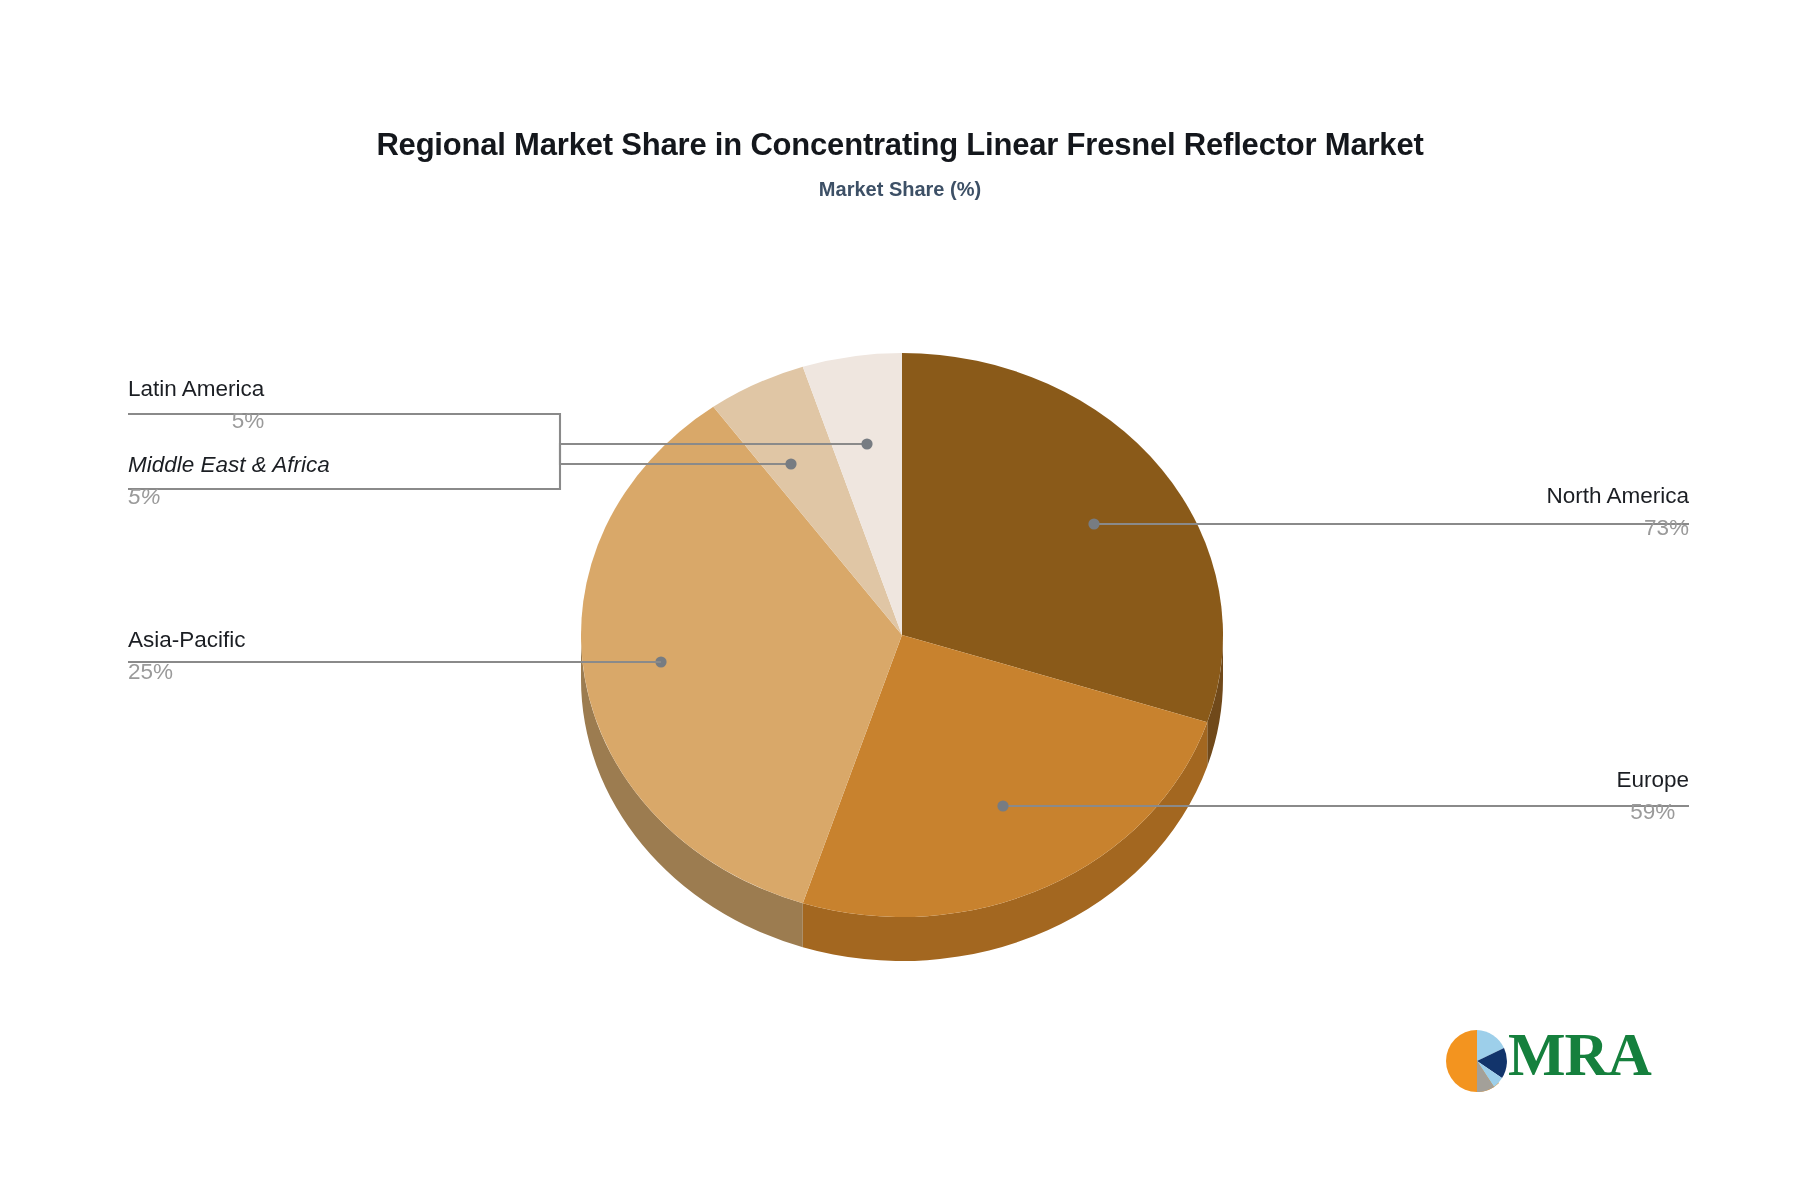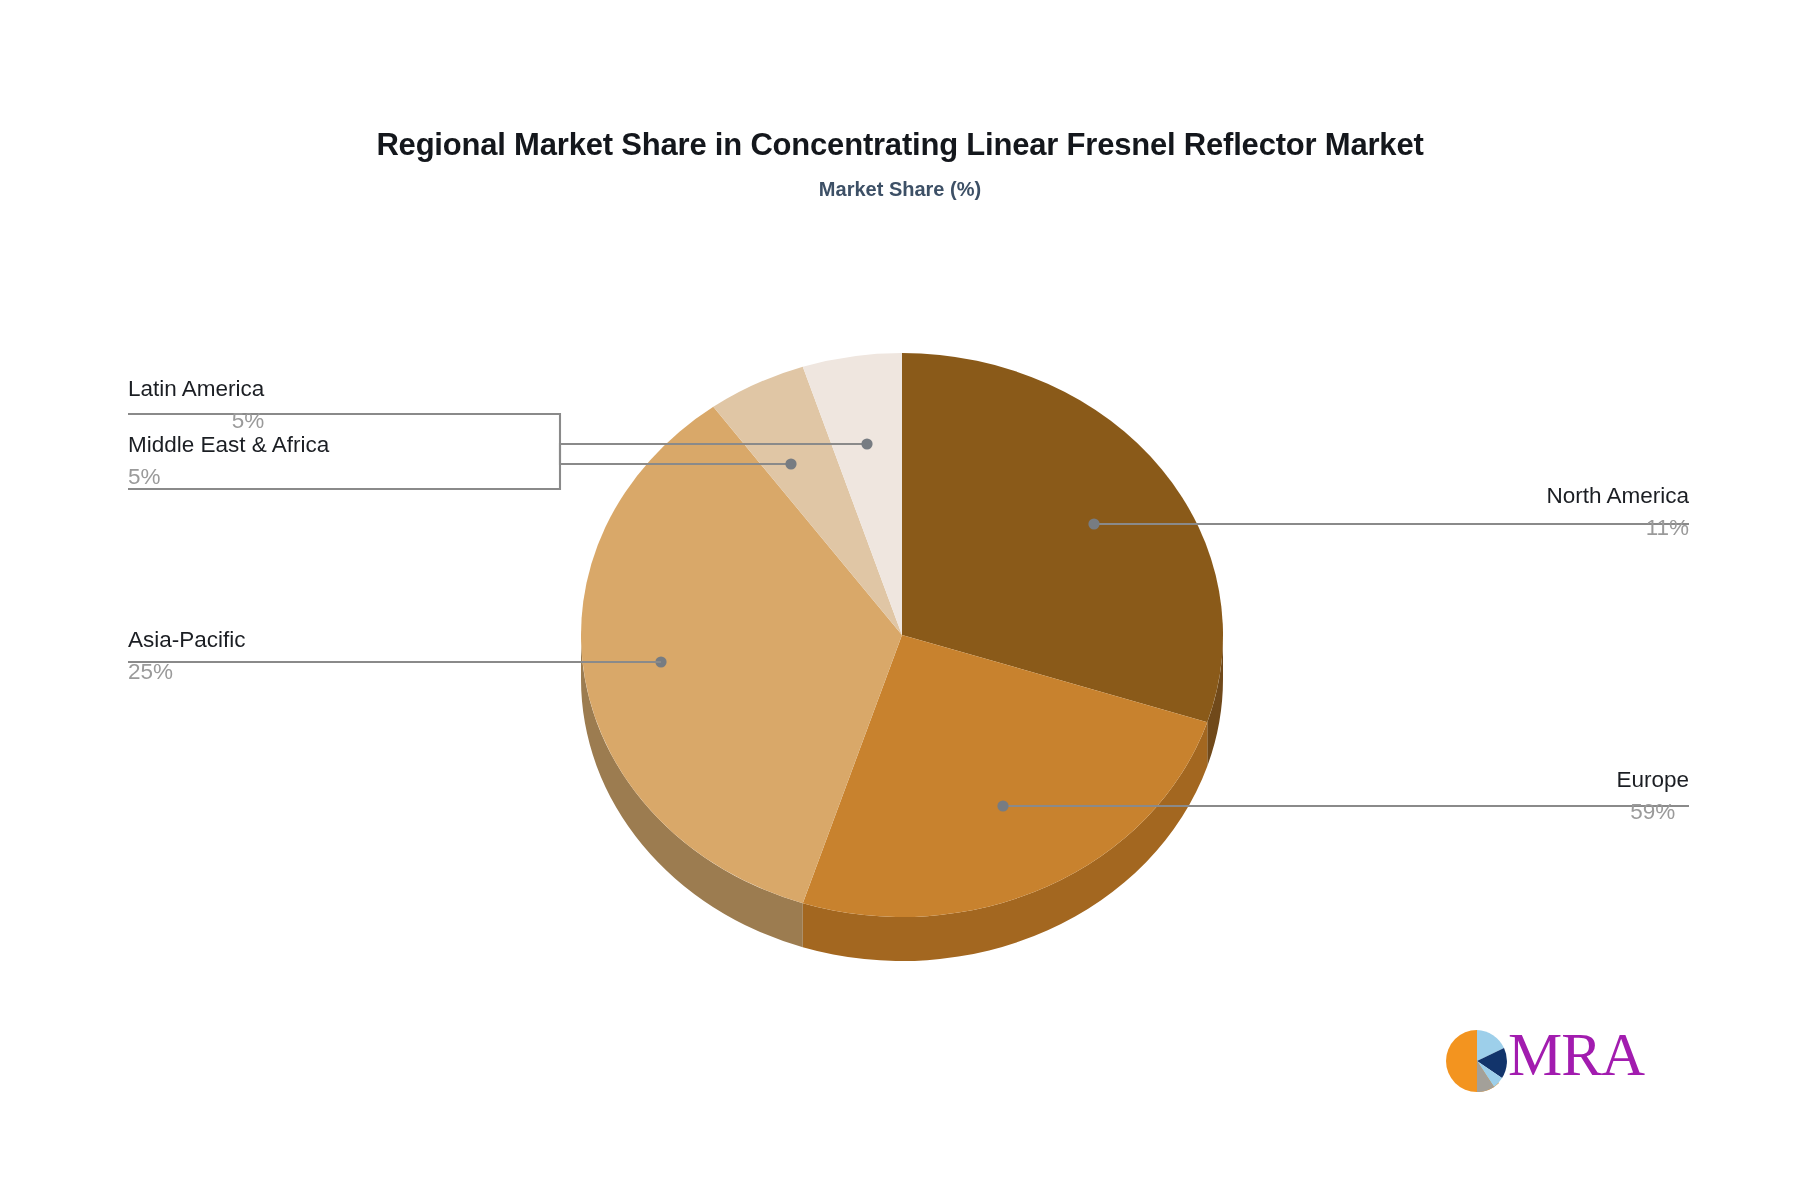--- a/index.html
+++ b/index.html
@@ -88,22 +88,22 @@
     top: 1028px;
     width: 196px;
     height: 72px;
   }
   .logo-text {
     position: absolute;
     left: 62px;
     top: -4px;
     font-family: "Liberation Serif", serif;
     font-size: 61px;
-    font-weight: normal;
-    color: #a21caf;
+    font-weight: bold;
+    color: #15803d;
     letter-spacing: -1px;
     line-height: 1;
   }
 </style>
 </head>
 <body>
 
 <div id="canvas">
 
   <div class="title-block">
@@ -149,33 +149,33 @@
         <line x1="1222" y1="524" x2="1689" y2="524" stroke="#8A8A8A" stroke-width="2.1"></line>
         <line x1="1222" y1="806" x2="1689" y2="806" stroke="#8A8A8A" stroke-width="2.1"></line>
       </g>
   </svg>
 
   <div class="lbl left" id="lbl-latin" style="left:128px; top:378px;text-align:right;">
     <span class="name">Latin America</span>
     <span class="val">5%</span>
   </div>
 
-  <div class="lbl left" id="lbl-mea" style="left:128px; top:434px;">
+  <div class="lbl left" id="lbl-mea" style="left:128px; top:454px;font-style:italic;">
     <span class="name">Middle East &amp; Africa</span>
     <span class="val">5%</span>
   </div>
 
   <div class="lbl left" id="lbl-apac" style="left:128px; top:629px;">
     <span class="name">Asia-Pacific</span>
     <span class="val">25%</span>
   </div>
 
   <div class="lbl right" id="lbl-na" style="right:111px; top:485px;">
     <span class="name">North America</span>
-    <span class="val">11%</span>
+    <span class="val">73%</span>
   </div>
 
   <div class="lbl right" id="lbl-eu" style="right:111px; top:769px;text-align:center;">
     <span class="name">Europe</span>
     <span class="val">59%</span>
   </div>
 
   <div id="logo">
     <svg width="62" height="66" viewBox="0 0 62 66">
 

